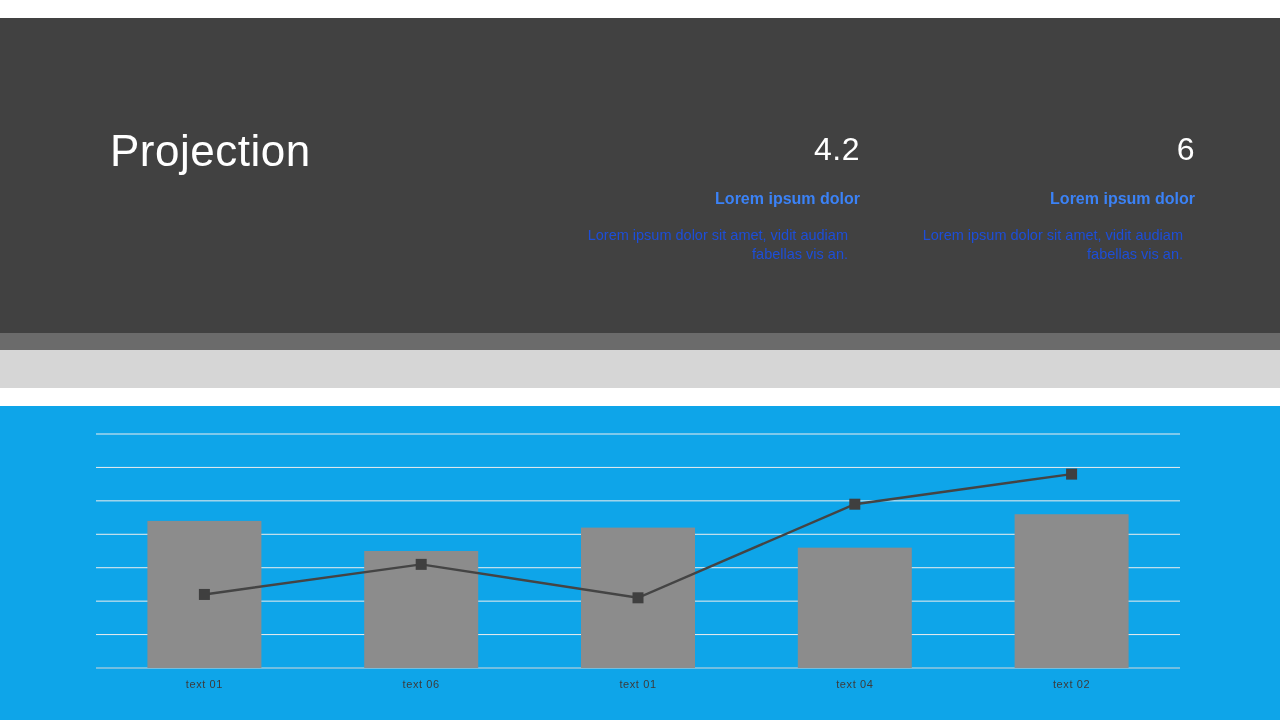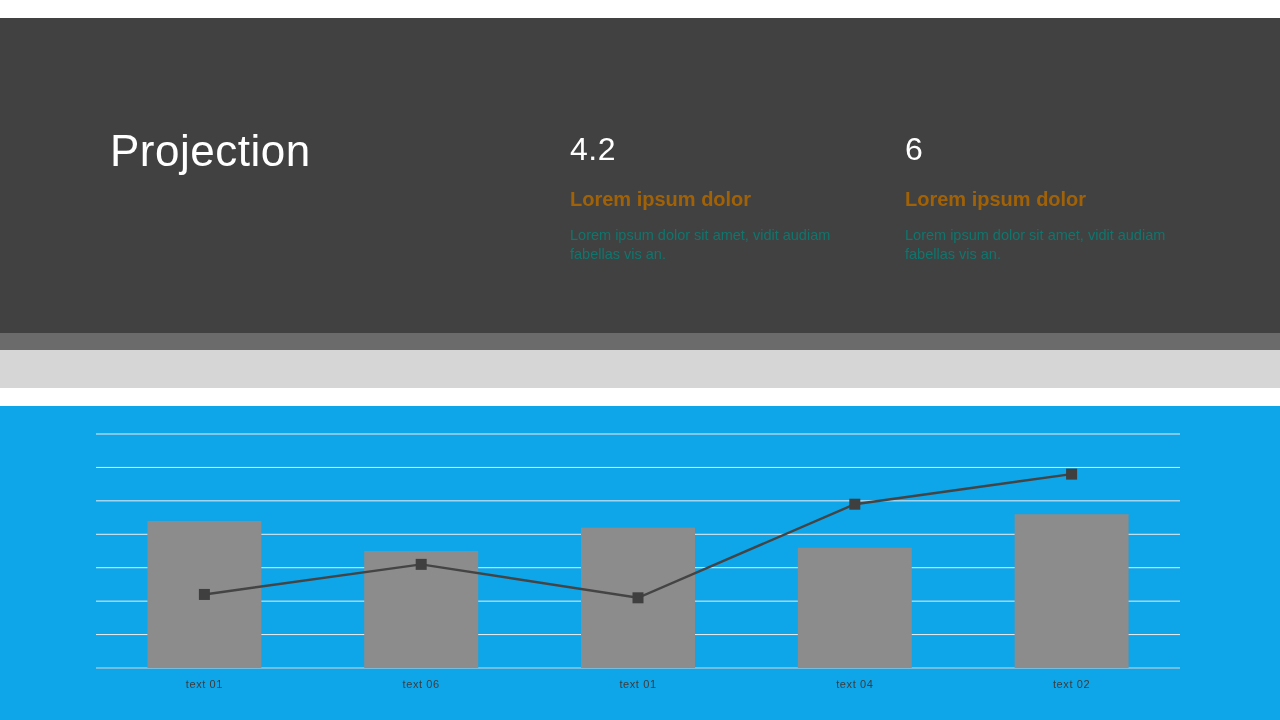--- a/index.html
+++ b/index.html
@@ -54,43 +54,44 @@
     line-height: 58px;
     font-weight: 400;
     color: #ffffff;
     letter-spacing: 0.5px;
   }
 
   .stat-col {
     position: absolute;
     top: 110px;
     width: 290px;
+    text-align: right;
   }
   .stat-col.col1 { left: 570px; }
   .stat-col.col2 { left: 905px; }
 
   .stat-value {
     font-size: 32px;
     line-height: 42px;
     font-weight: 400;
     color: #ffffff;
     letter-spacing: 0.5px;
   }
   .stat-head {
     margin-top: 18px;
-    font-size: 20px;
+    font-size: 16px;
     line-height: 22px;
     font-weight: bold;
-    color: #a16207;
+    color: #3b82f6;
   }
   .stat-body {
     margin-top: 16px;
     font-size: 14.5px;
     line-height: 19px;
-    color: #0f766e;
+    color: #1d4ed8;
     width: 278px;
   }
 
   
   .chart-area {
     position: absolute;
     left: 0;
     top: 388px;
     width: 1280px;
     height: 350px;

